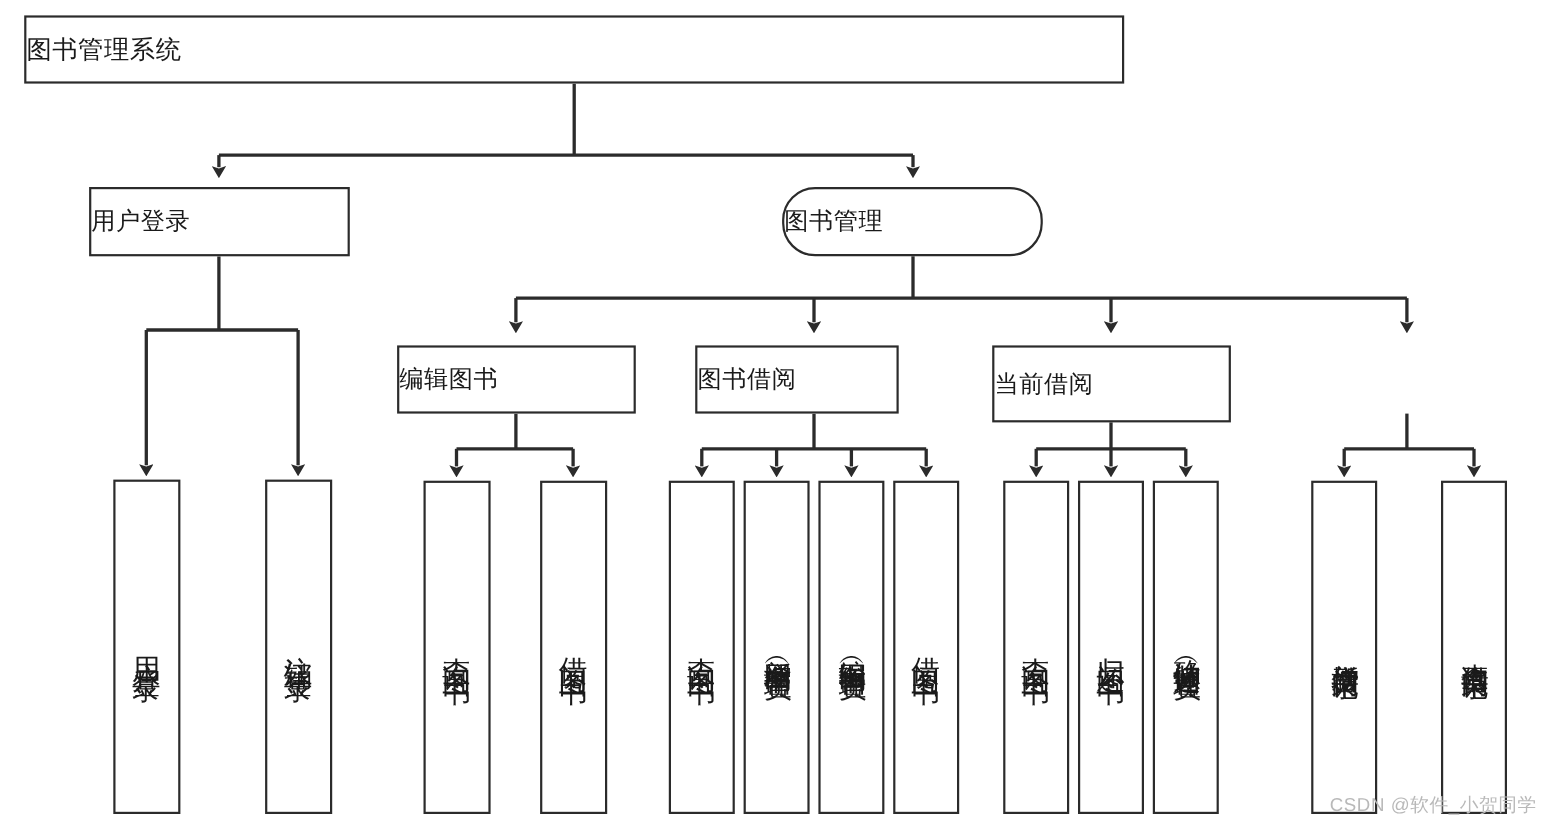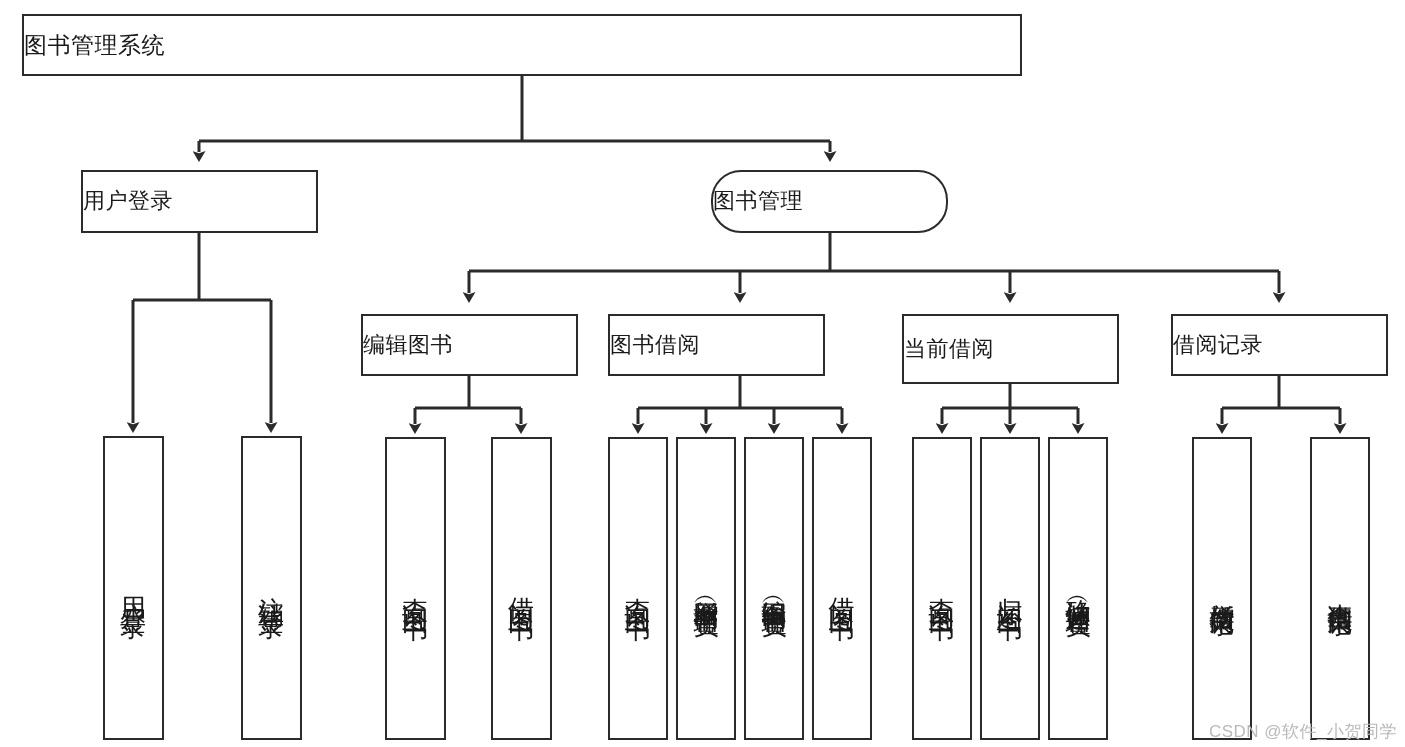--- a/index.html
+++ b/index.html
@@ -140,29 +140,26 @@
   <div class="node h" style="left:81px;top:170px;width:237px;height:63px;">
     <span class="lbl">用户登录</span>
   </div>
   <div class="node h" style="left:711px;top:170px;width:237px;height:63px;border-radius:30px;">
     <span class="lbl">图书管理</span>
   </div>
 
   <div class="node h" style="left:361px;top:314px;width:217px;height:62px;">
     <span class="lbl">编辑图书</span>
   </div>
-  <div class="node h" style="left:608px;top:314px;width:217px;height:62px;">
+  <div class="node h" style="left:632px;top:314px;width:185px;height:62px;">
     <span class="lbl">图书借阅</span>
   </div>
   <div class="node h" style="left:902px;top:314px;width:217px;height:70px;">
     <span class="lbl">当前借阅</span>
   </div>
-  <div class="node h" style="left:1171px;top:314px;width:217px;height:62px;">
-    <span class="lbl">借阅记录</span>
-  </div>
 
   <div class="node v" style="left:103px;top:436px;width:61px;height:304px;">
     <span class="lbl">用户登录</span>
   </div>
   <div class="node v" style="left:241px;top:436px;width:61px;height:304px;">
     <span class="lbl">注销登录</span>
   </div>
 
   <div class="node v" style="left:385px;top:437px;width:61px;height:303px;">
     <span class="lbl">查询图书</span>

